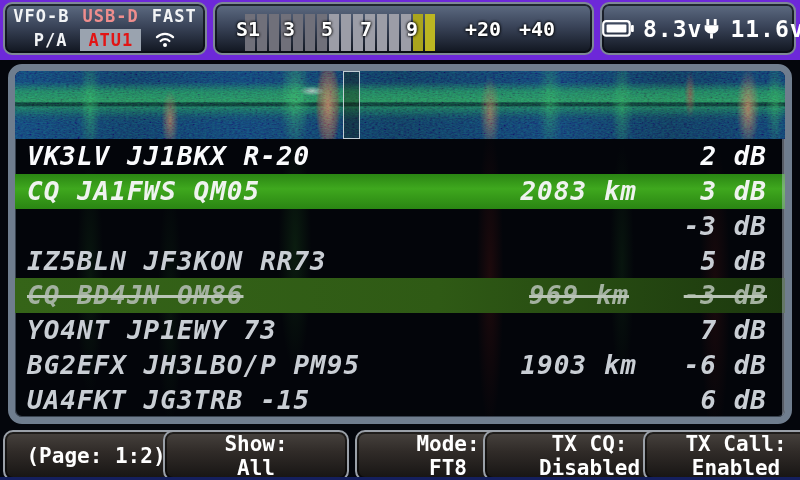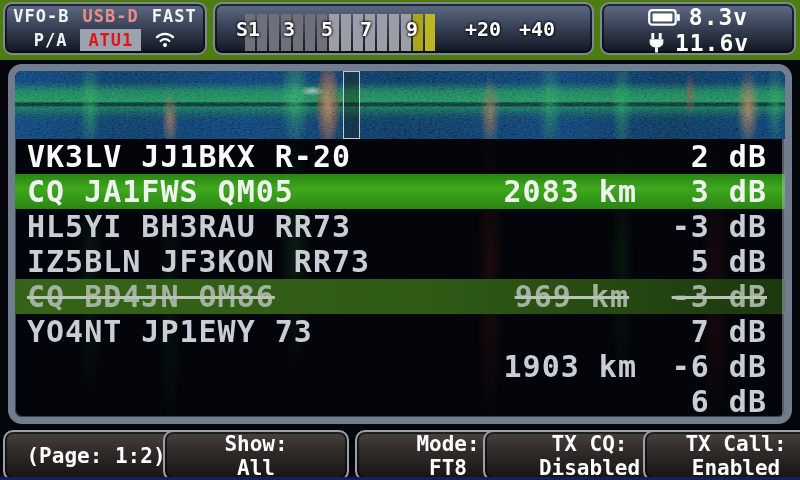--- a/index.html
+++ b/index.html
@@ -3,21 +3,21 @@
 <meta charset="utf-8">
 <style>
   html,body{margin:0;padding:0;}
   body{
     width:800px;height:480px;position:relative;overflow:hidden;
     background:#04060c;
     font-family:"DejaVu Sans Mono",monospace;
     -webkit-font-smoothing:antialiased;
   }
   
-  .topbar{position:absolute;left:0;top:0;width:800px;height:60px;background:#4d7c0f;}
+  .topbar{position:absolute;left:0;top:0;width:800px;height:60px;background:#6d28d9;}
   .tbox{
     position:absolute;top:2px;height:53px;border-radius:9px;
     border:2px solid #7e8896;
     background:linear-gradient(180deg,#5e6c83 0%,#3a4459 45%,#10151f 100%);
     box-shadow:inset 0 0 0 2px rgba(5,8,14,.7);
     box-sizing:border-box;
   }
   .status-box{left:3px;width:204px;display:flex;flex-direction:column;justify-content:space-evenly;}
   .srow{display:flex;justify-content:center;align-items:center;gap:13px;
         font-weight:bold;font-size:17px;letter-spacing:1px;color:#f2f4f6;}
@@ -30,21 +30,21 @@
   .seg.dark{background:#70707a;}
   .seg.light{background:#9c9da7;}
   .seg.yellow{background:#aaa51d;}
   .seg.yellow:last-child{background:#bcb622;}
   .smeter-labels{position:absolute;inset:0;}
   .smeter-labels span{
     position:absolute;top:50%;transform:translate(-50%,-50%);
     font-weight:bold;font-size:20px;color:#ffffff;letter-spacing:0px;
     text-shadow:0 0 3px #000,0 0 3px #000;
   }
-  .power-box{left:600px;width:196px;display:flex;flex-direction:column;justify-content:space-evenly;}
+  .power-box{left:600px;width:196px;display:flex;flex-direction:row;justify-content:space-evenly;}
   .prow{display:flex;justify-content:center;align-items:center;gap:9px;
         font-weight:bold;font-size:23px;color:#ffffff;letter-spacing:1px;}
   .prow svg{display:block;}
   
   .panel{
     position:absolute;left:8px;top:64px;width:784px;height:360px;box-sizing:border-box;
     border:7px solid #6f7d8e;border-radius:14px;background:#03050a;overflow:hidden;
     box-shadow:inset 0 0 0 1px #39434f;
   }
   .waterfall{
@@ -81,22 +81,22 @@
       radial-gradient(16px 160px at 607px 45%, rgba(28,85,30,.2), transparent 75%),
       radial-gradient(16px 160px at 155px 60%, rgba(28,85,30,.18), transparent 75%);
   }
   .decode-list{
     position:absolute;left:0;right:0;top:68px;bottom:0;
     display:flex;flex-direction:column;z-index:1;
   }
   .drow{
     flex:1;display:flex;align-items:center;
     padding:0 18px 0 12px;
-    font-weight:bold;font-size:30px;letter-spacing:1px;
-    color:#c9ced4;white-space:nowrap;
+    font-weight:bold;font-size:26px;letter-spacing:1px;
+    color:#c9ced4;white-space:nowrap;font-style:italic;
   }
   .drow .msg{flex:0 0 auto;}
   .drow .km{flex:1;text-align:right;padding-right:12px;}
   .drow .db{flex:0 0 118px;text-align:right;}
   .drow.new{color:#fafbfd;}
   .drow.selected{
     background:linear-gradient(180deg,#2a8513 0%,#3fa81e 42%,#2a8513 100%);
     color:#eff3ef;
   }
   .drow.worked{
@@ -220,44 +220,45 @@
     <span class="msg">VK3LV JJ1BKX R-20</span>
     <span class="km"></span>
     <span class="db">2 dB</span>
   </div>
       <div class="drow selected">
     <span class="msg">CQ JA1FWS QM05</span>
     <span class="km">2083 km</span>
     <span class="db">3 dB</span>
   </div>
       <div class="drow normal">
-    <span class="msg">HL5YI BH3RAU RR73</span>
     <span class="km"></span>
     <span class="db">-3 dB</span>
   </div>
       <div class="drow normal">
     <span class="msg">IZ5BLN JF3KON RR73</span>
     <span class="km"></span>
     <span class="db">5 dB</span>
   </div>
       <div class="drow worked">
     <span class="msg">CQ BD4JN OM86</span>
     <span class="km">969 km</span>
     <span class="db">-3 dB</span>
   </div>
       <div class="drow normal">
     <span class="msg">YO4NT JP1EWY 73</span>
     <span class="km"></span>
     <span class="db">7 dB</span>
   </div>
       <div class="drow normal">
+    <span class="msg">BG2EFX JH3LBO/P PM95</span>
     <span class="km">1903 km</span>
     <span class="db">-6 dB</span>
   </div>
       <div class="drow normal">
+    <span class="msg">UA4FKT JG3TRB -15</span>
     <span class="km"></span>
     <span class="db">6 dB</span>
   </div>
     </div>
   <div class="scroll-line"></div>
 </div>
 
 <div class="footer">
     <div class="fbtn">
     <span class="lab">(Page: 1:2)</span>

